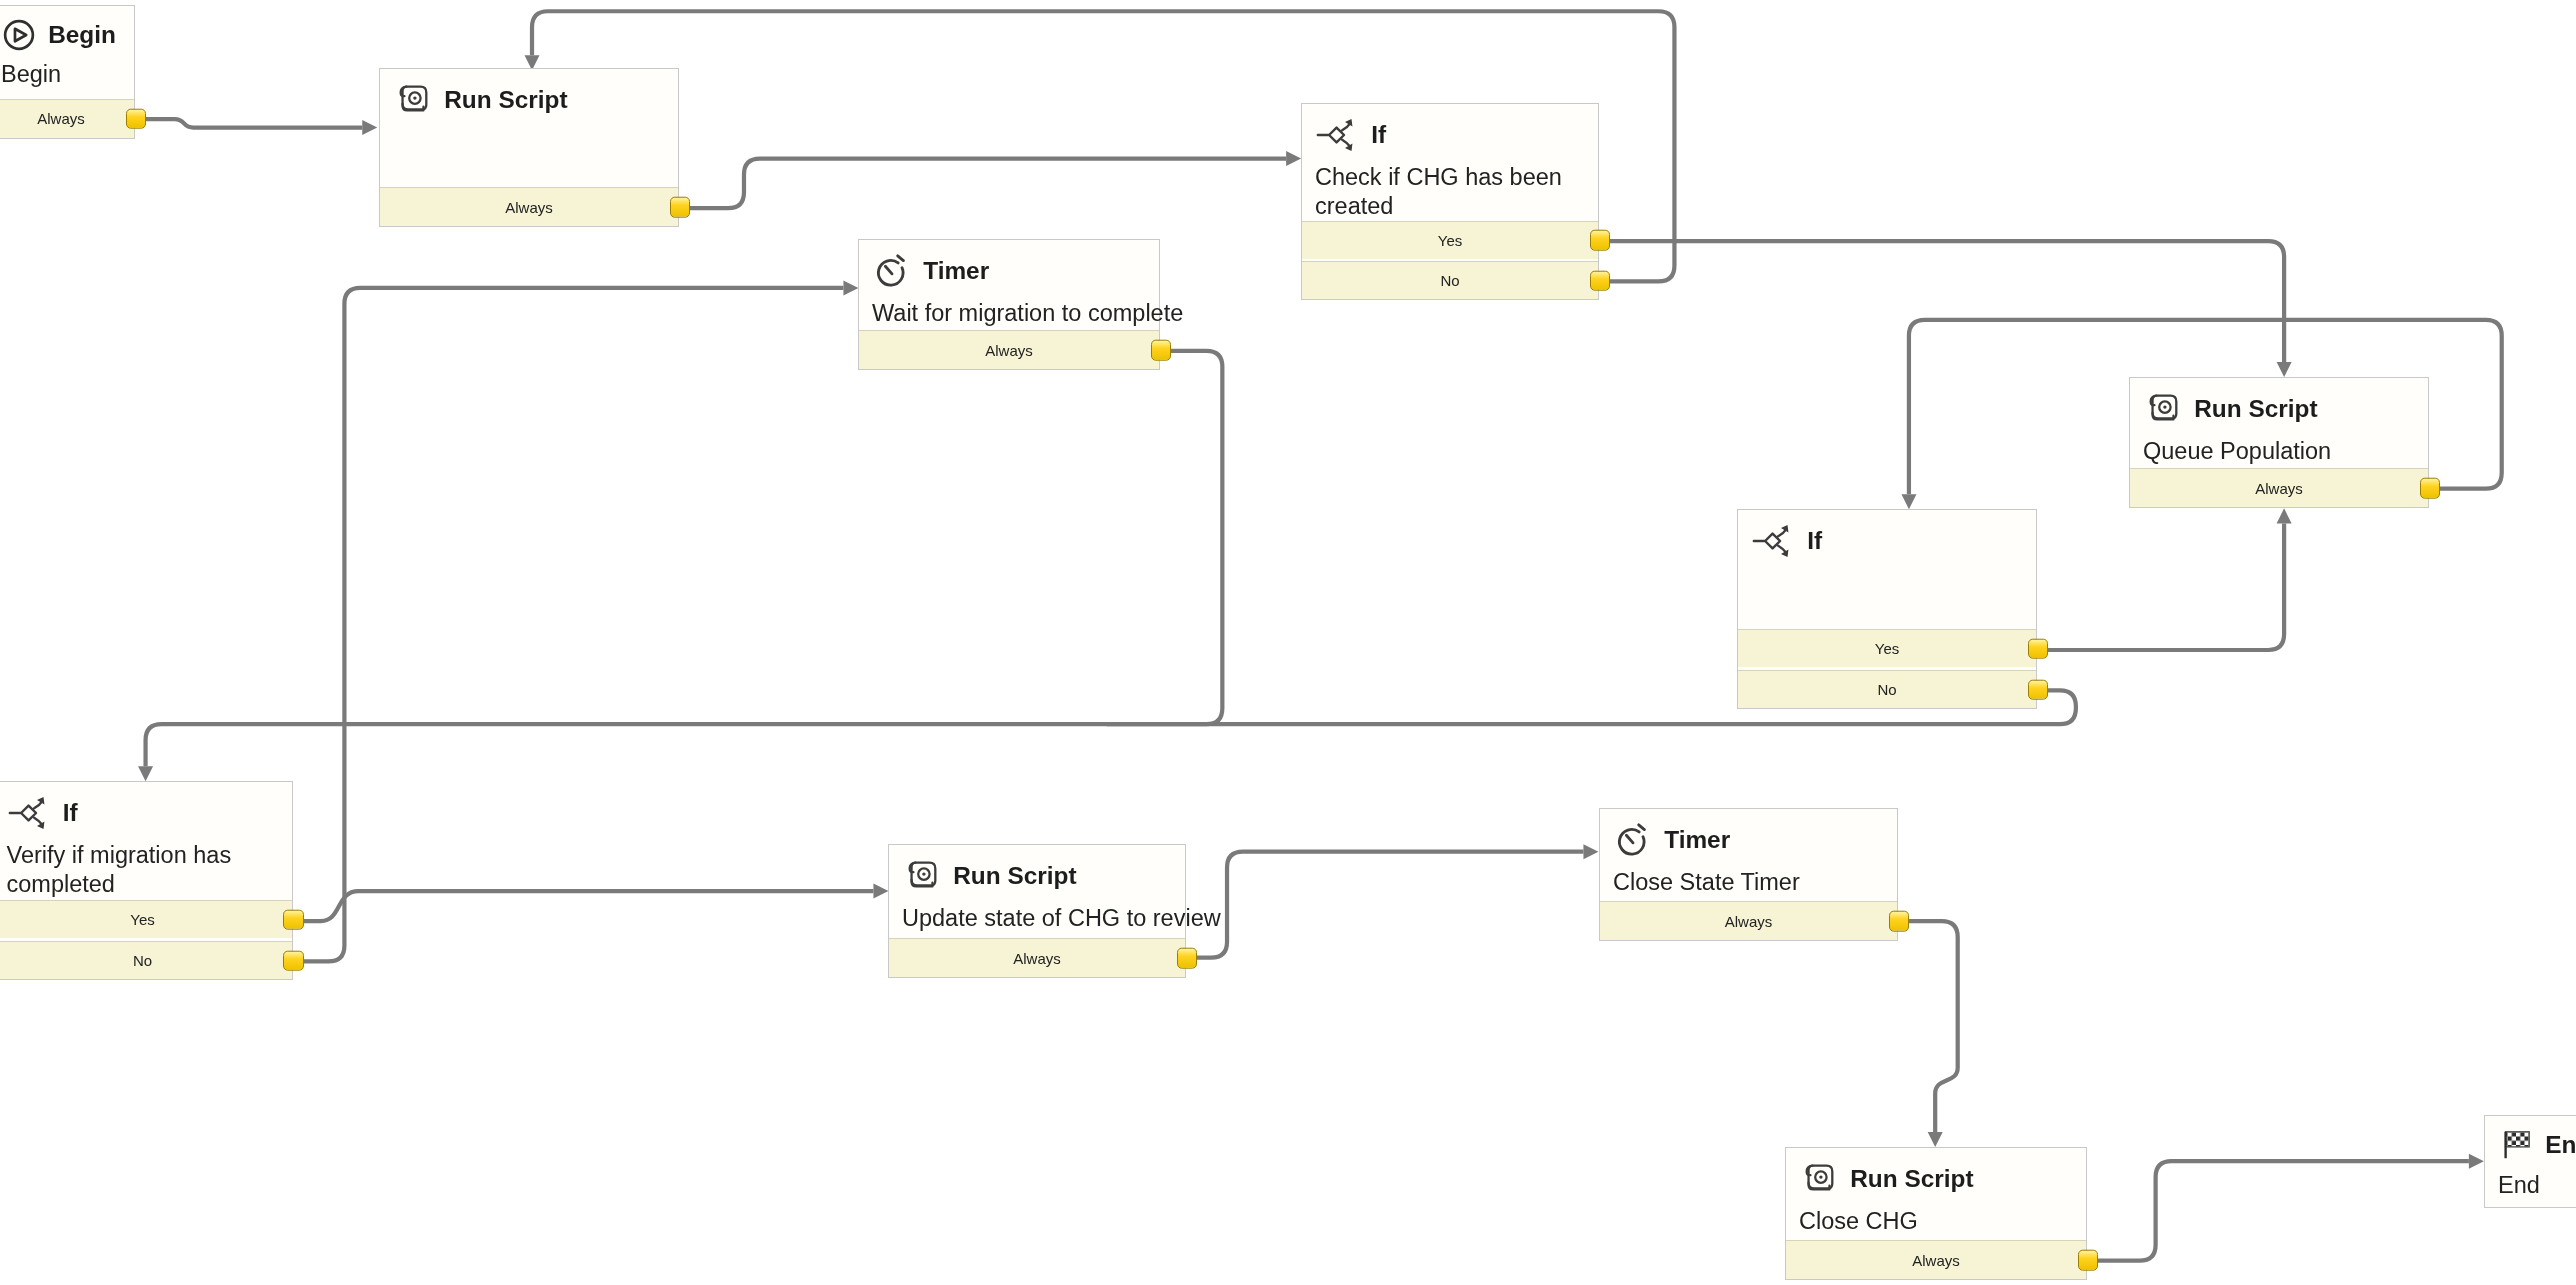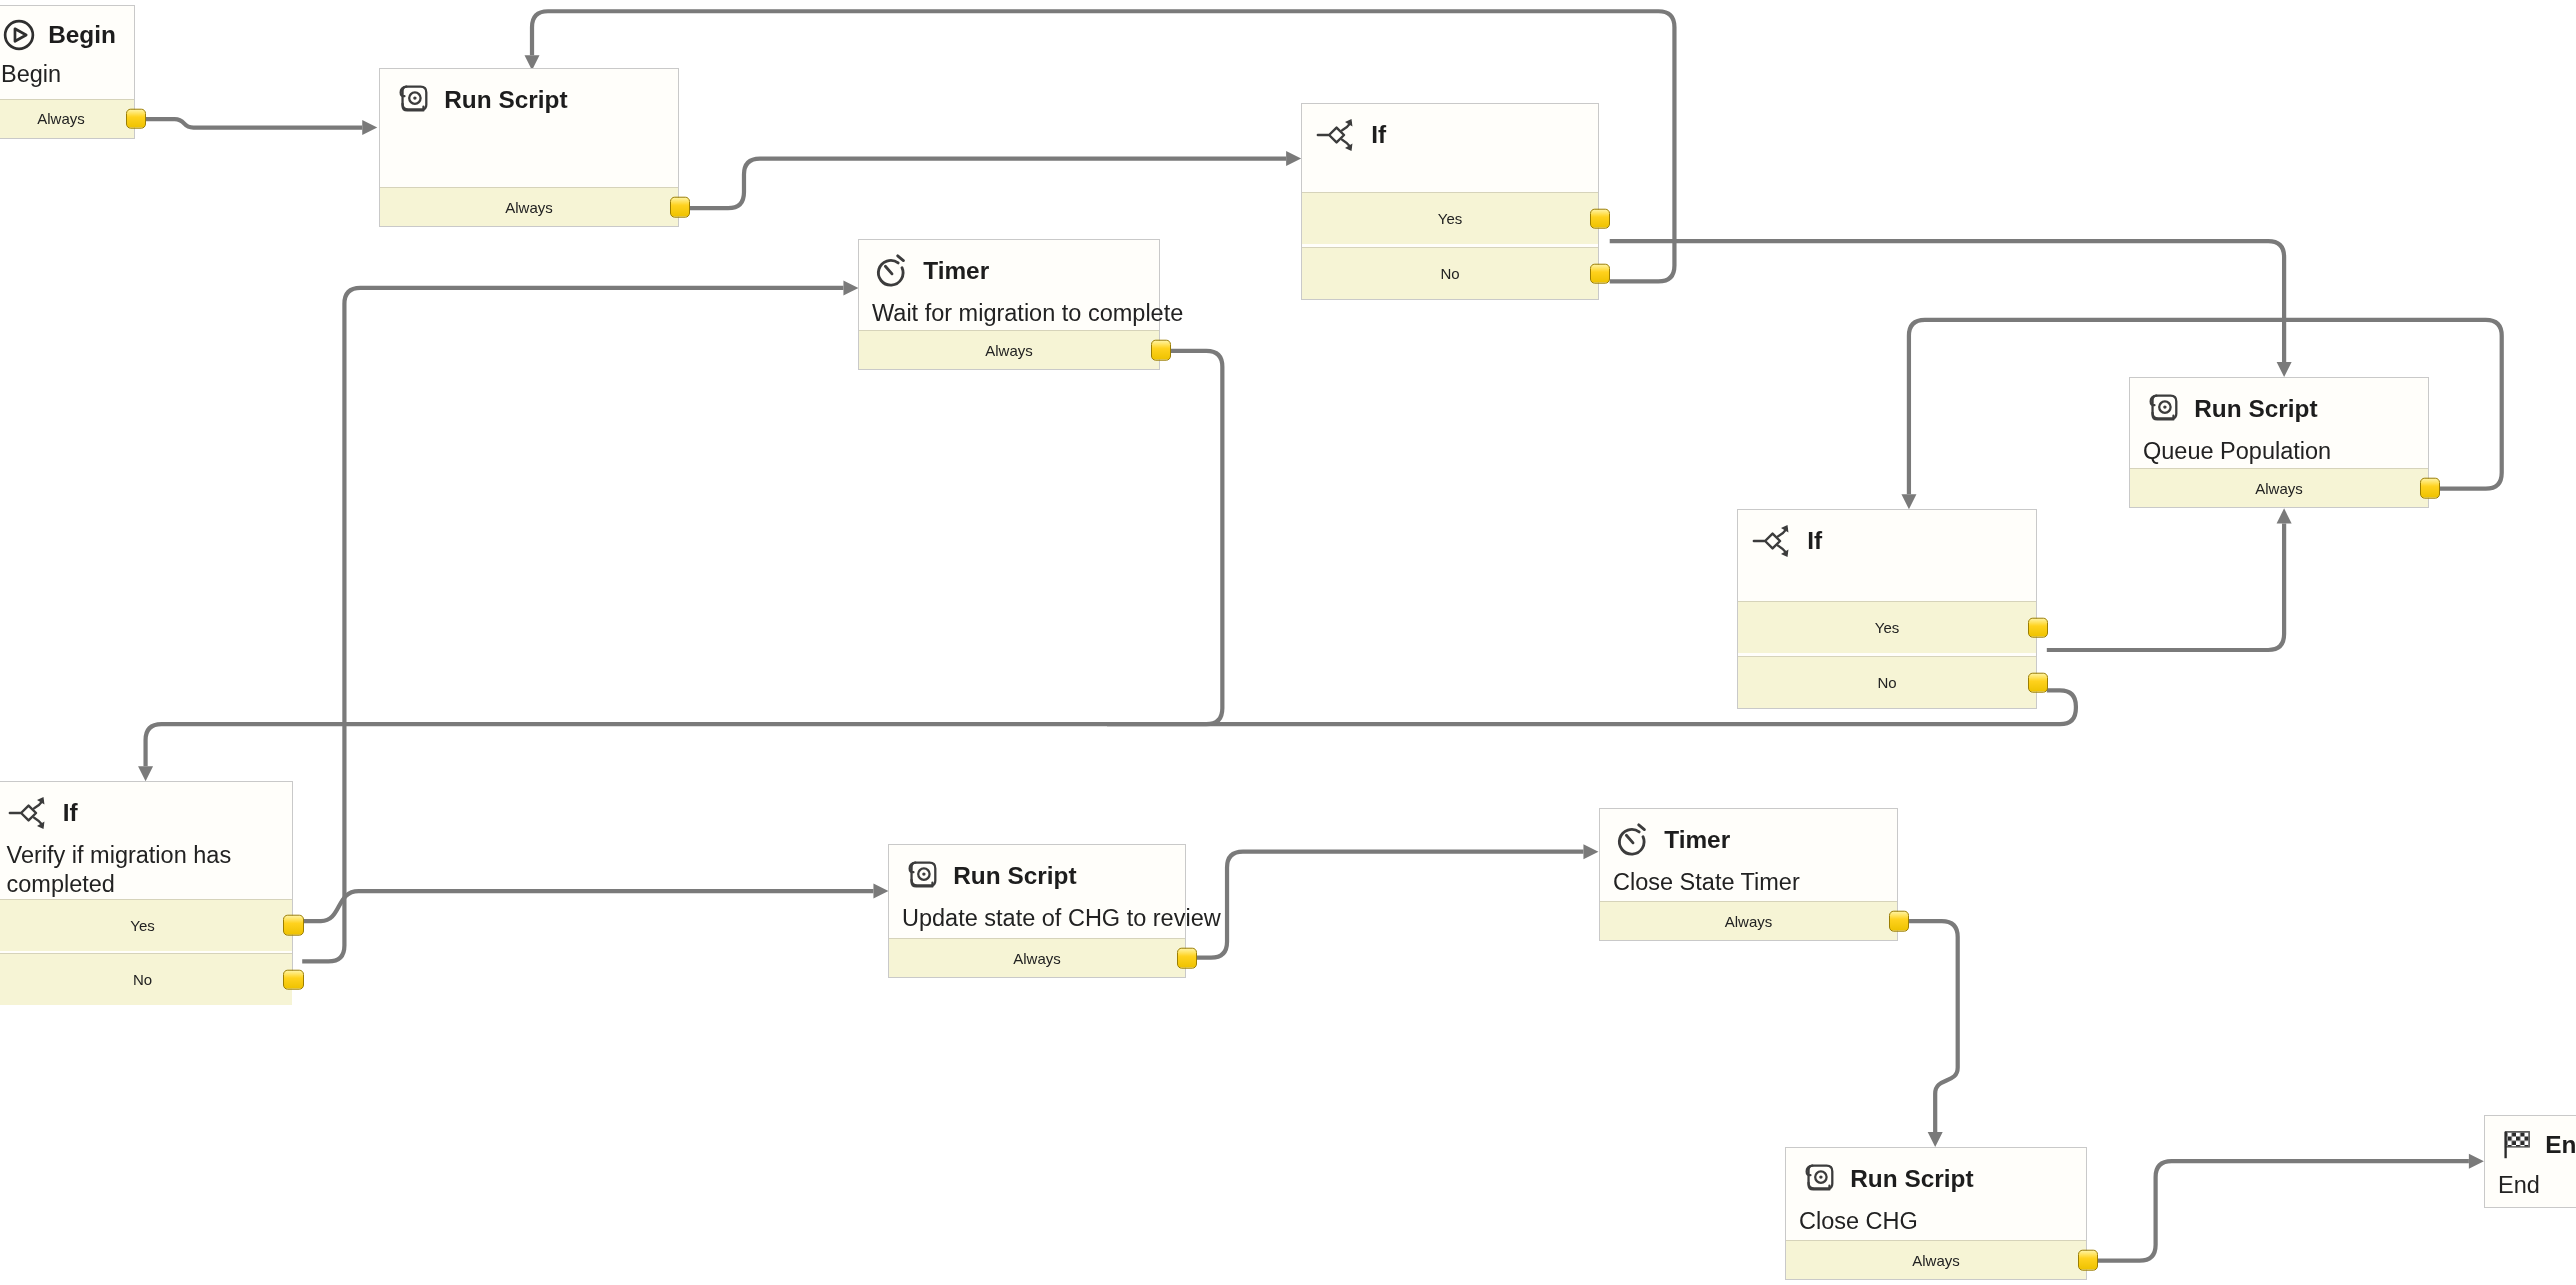--- a/index.html
+++ b/index.html
@@ -12,21 +12,21 @@
   .node { position:absolute; z-index:2; background:#fffefa; border:1.9px solid #c9c9c9;
           display:flex; flex-direction:column; }
   .hd { display:flex; align-items:center; gap:12.2px; padding:12.2px 14px 0 14px; }
   .hd .ttl { font-size:24.4px; font-weight:bold; color:#1d1d1d; white-space:nowrap; }
   .bd { padding:8.4px 13px 0 13px; font-size:23.5px; color:#222; }
   .bd div { line-height:29px; white-space:nowrap; }
   .trs { margin-top:auto; }
   .tr { position:relative; height:39px; background:#f6f4d5; border-top:0.9px solid #d6d3ba;
         display:flex; align-items:center; justify-content:center; }
   .tr + .tr { margin-top:2.8px; height:38px; }
-  .node.twobar .tr { height:52px; }
+  .node.twobar .tr { height:38px; }
   .trlabel { font-size:15px; color:#222; }
   .port { position:absolute; right:-12.2px; top:50%; transform:translateY(-50%);
           width:20.6px; height:20.6px; border:1.9px solid #9c7e00; border-radius:4.7px;
           background:linear-gradient(180deg,#fff3a0 0%, #ffd21e 40%, #eec200 100%); }
   .ic { flex:0 0 auto; }
 </style>
 </head>
 <body>
 
 <div id="canvas">
@@ -119,20 +119,24 @@
         <g fill="none" stroke="#3c3c3c" stroke-width="2.6" stroke-linecap="round" stroke-linejoin="round">
           <path d="M2 20 H13"></path>
           <path d="M22 12 L30 20 L22 28 L14 20 Z"></path>
           <path d="M28 15 C33 12 35 10 37 7"></path>
           <path d="M28 25 C33 28 35 30 37 33"></path>
         </g>
         <path d="M39 11 L38 3 L31 6 Z" fill="#3c3c3c"></path>
         <path d="M39 29 L38 37 L31 34 Z" fill="#3c3c3c"></path>
       </svg>
       <span class="ttl">If</span>
+    </div>
+    <div class="bd">
+      <div>Check if CHG has been</div>
+        <div>created</div>
     </div>
     <div class="trs">
       <div class="tr">
         <span class="trlabel">Yes</span>
         <span class="port"></span>
       </div>
       <div class="tr">
         <span class="trlabel">No</span>
         <span class="port"></span>
       </div>

